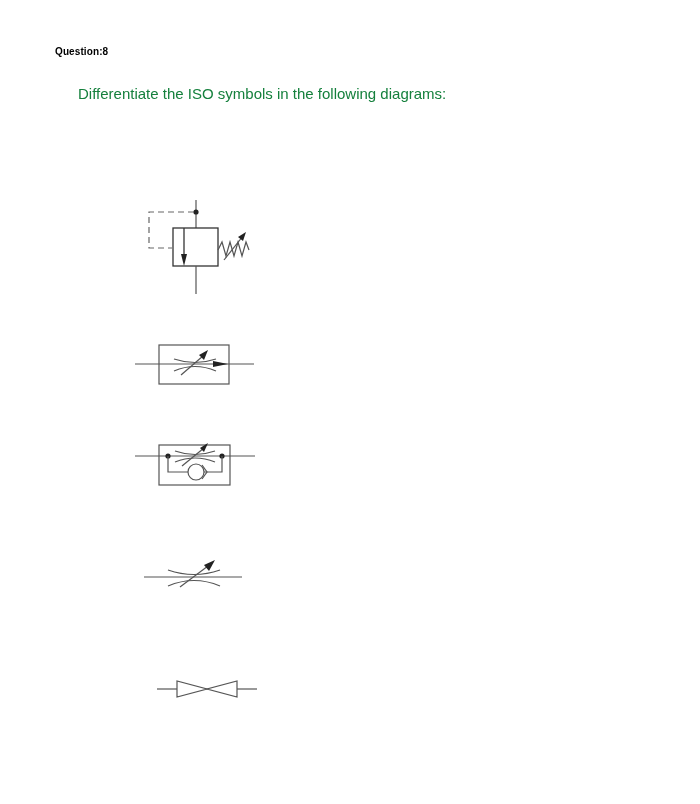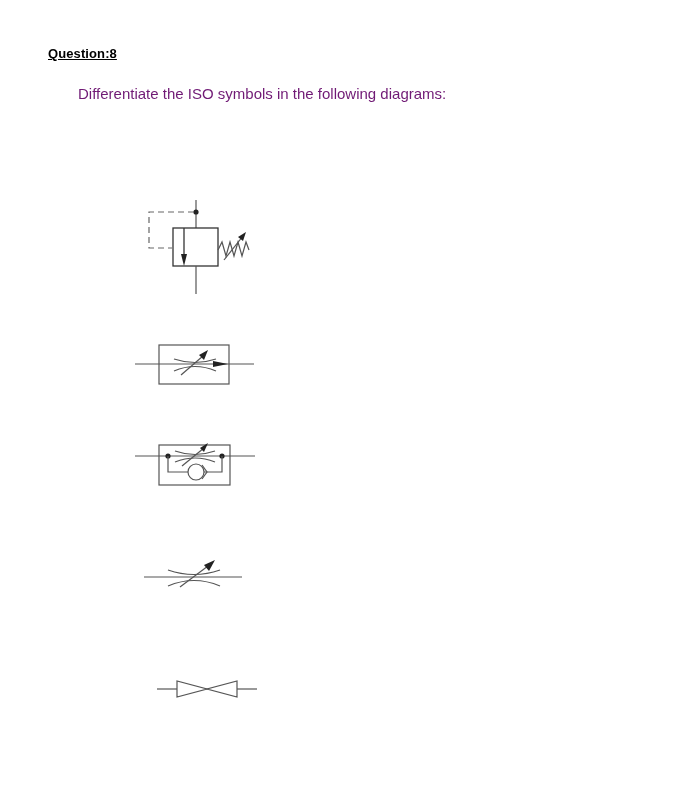--- a/index.html
+++ b/index.html
@@ -1,26 +1,26 @@
 <!DOCTYPE html>
 <html><head>
 <meta charset="utf-8">
 <style>
   html, body { margin: 0; padding: 0; background: #ffffff; }
   body {
     width: 700px; height: 804px; position: relative; overflow: hidden;
     font-family: "Liberation Sans", sans-serif; color: #000;
   }
   .heading {
-    position: absolute; left: 48px; top: 46px;
-    font-size: 13px; font-weight: bold; letter-spacing: 0.1px; text-decoration: underline;
+    position: absolute; left: 55px; top: 46px;
+    font-size: 10px; font-weight: bold; letter-spacing: 0.1px;
   }
   .prompt {
     position: absolute; left: 78px; top: 85px;
-    font-size: 15px; color: #701a75;
+    font-size: 15px; color: #15803d;
   }
   svg.diagrams { position: absolute; left: 0; top: 0; }
   svg .ln { stroke: #555; stroke-width: 1.2; fill: none; }
   svg .dk { stroke: #333; stroke-width: 1.3; fill: none; }
   svg .dash { stroke: #666; stroke-width: 1.2; fill: none; stroke-dasharray: 6 4; }
   svg .fill { fill: #222; stroke: none; }
 </style>
 </head>
 <body>
 

